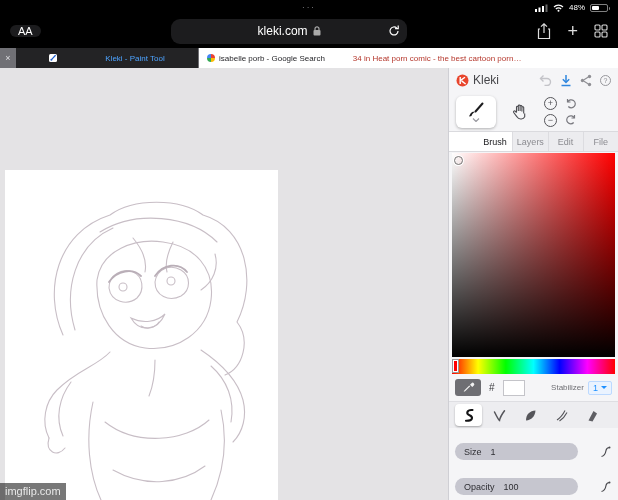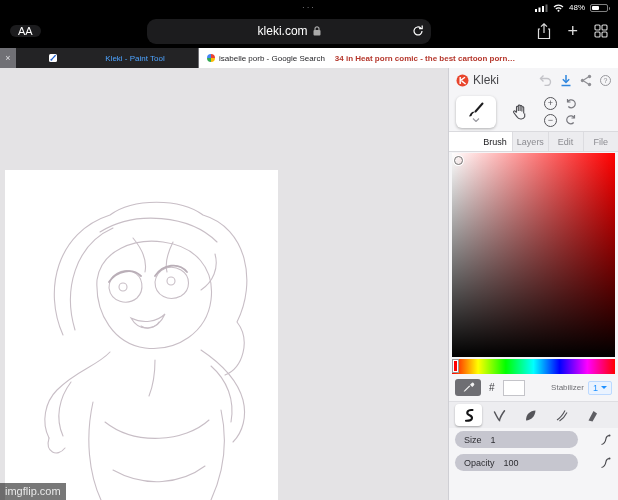--- a/index.html
+++ b/index.html
@@ -13,35 +13,35 @@
   .status-dots { position:absolute; left:50%; top:3px; transform:translateX(-50%);
                  color:#86868b; font-size:8px; letter-spacing:2px; }
   .status-right { position:absolute; right:10px; top:3px; display:flex; align-items:center; gap:5px;
                   color:#fff; font-size:8px; }
   .battery { width:18px; height:8px; border:1px solid rgba(255,255,255,.5); border-radius:2px; position:relative; }
   .battery-fill { position:absolute; left:1px; top:1px; bottom:1px; width:7px; background:#fff; border-radius:1px; }
   .battery-tip { position:absolute; right:-3px; top:2px; width:1.5px; height:3px; background:rgba(255,255,255,.5); border-radius:0 1px 1px 0; }
 
   .navbar { height:34px; display:flex; align-items:center; padding:0 10px; }
   .reader-btn { background:#1c1c1e; color:#fff; font-size:11px; padding:0 8px; border-radius:7px; }
-  .urlbar { margin:0 auto; width:284px; height:25px; background:#1c1c1e; border-radius:9px;
+  .urlbar { margin:0 auto; width:236px; height:25px; background:#1c1c1e; border-radius:9px;
             display:flex; align-items:center; justify-content:center; gap:5px; position:relative;
             color:#fff; font-size:12px; }
   .refresh { position:absolute; right:7px; top:6px; }
   .nav-icons { display:flex; align-items:center; gap:16px; }
   .plus-btn { color:#ddd; font-size:18px; font-weight:300; line-height:14px; }
 
   
   .tabbar { height:20px; background:#8a8a8f; display:flex; align-items:stretch; }
   .tab-close { width:16px; display:flex; align-items:center; justify-content:center;
                background:#707075; color:#dedee2; font-size:9px; }
   .tab { display:flex; align-items:center; gap:4px; padding:0 8px; font-size:8px; white-space:nowrap; overflow:hidden; }
   .tab.active { width:182px; background:#232325; color:#4da3ff; justify-content:center;gap:48px; }
   .tab.inactive { flex:1; background:#ffffff; color:#26262a; border-left:1px solid #6f6f74; }
-  .tab-sub { color:#b5372c; margin-left:6px; overflow:hidden; text-overflow:ellipsis;font-weight:bold; }
+  .tab-sub { color:#b5372c; margin-left:24px; overflow:hidden; text-overflow:ellipsis; }
   .favicon { flex:0 0 auto; }
   .g-favicon { width:8px; height:8px; border-radius:50%;
                background:conic-gradient(#ea4335 0 25%, #fbbc05 0 50%, #34a853 0 75%, #4285f4 0 100%); }
 
   
   .main { display:flex; height:432px; }
   .canvas-area { flex:1; position:relative; background:#e4e3e5; }
   .canvas { position:absolute; left:5px; top:102px; width:273px; height:330px; background:#fff; }
   .canvas svg { display:block; width:100%; height:100%; }
   .watermark { position:absolute; left:0; bottom:0; background:rgba(10,10,10,.55); color:#e9e9e9;
@@ -95,21 +95,21 @@
   .stab-select { display:flex; align-items:center; gap:3px; color:#1e90ff; font-size:9px;
                  padding:1px 4px; background:#eaf3ff; border:1px solid #bcd9ff; border-radius:2px; }
   .caret-down { width:0; height:0; border-left:3px solid transparent; border-right:3px solid transparent;
                 border-top:3.5px solid #1e90ff; }
 
   .brush-row { height:27px; display:flex; align-items:center; gap:4px; padding:0 6px;
                background:#ededf0; border-top:1px solid #dedee2; }
   .brush-item { width:27px; height:22px; display:flex; align-items:center; justify-content:center; }
   .brush-item.selected { background:#fff; border-radius:4px; box-shadow:0 1px 2px rgba(0,0,0,.3); }
 
-  .slider-row { height:23px; display:flex; align-items:center; gap:21px; padding:0 6px; }
+  .slider-row { height:23px; display:flex; align-items:center; gap:21px; padding:0 6px;margin-top:12px; }
   .slider { flex:1; height:17px; background:#c6c6cf; border-radius:9px; display:flex; align-items:center;
             padding:0 9px; font-size:9px; color:#2e2e33; gap:9px; }
   .mini-icon { width:13px; height:14px; display:flex; align-items:center; justify-content:center; }
 </style>
 </head>
 <body>
 
 <div class="screen">
 
   <div class="chrome">

